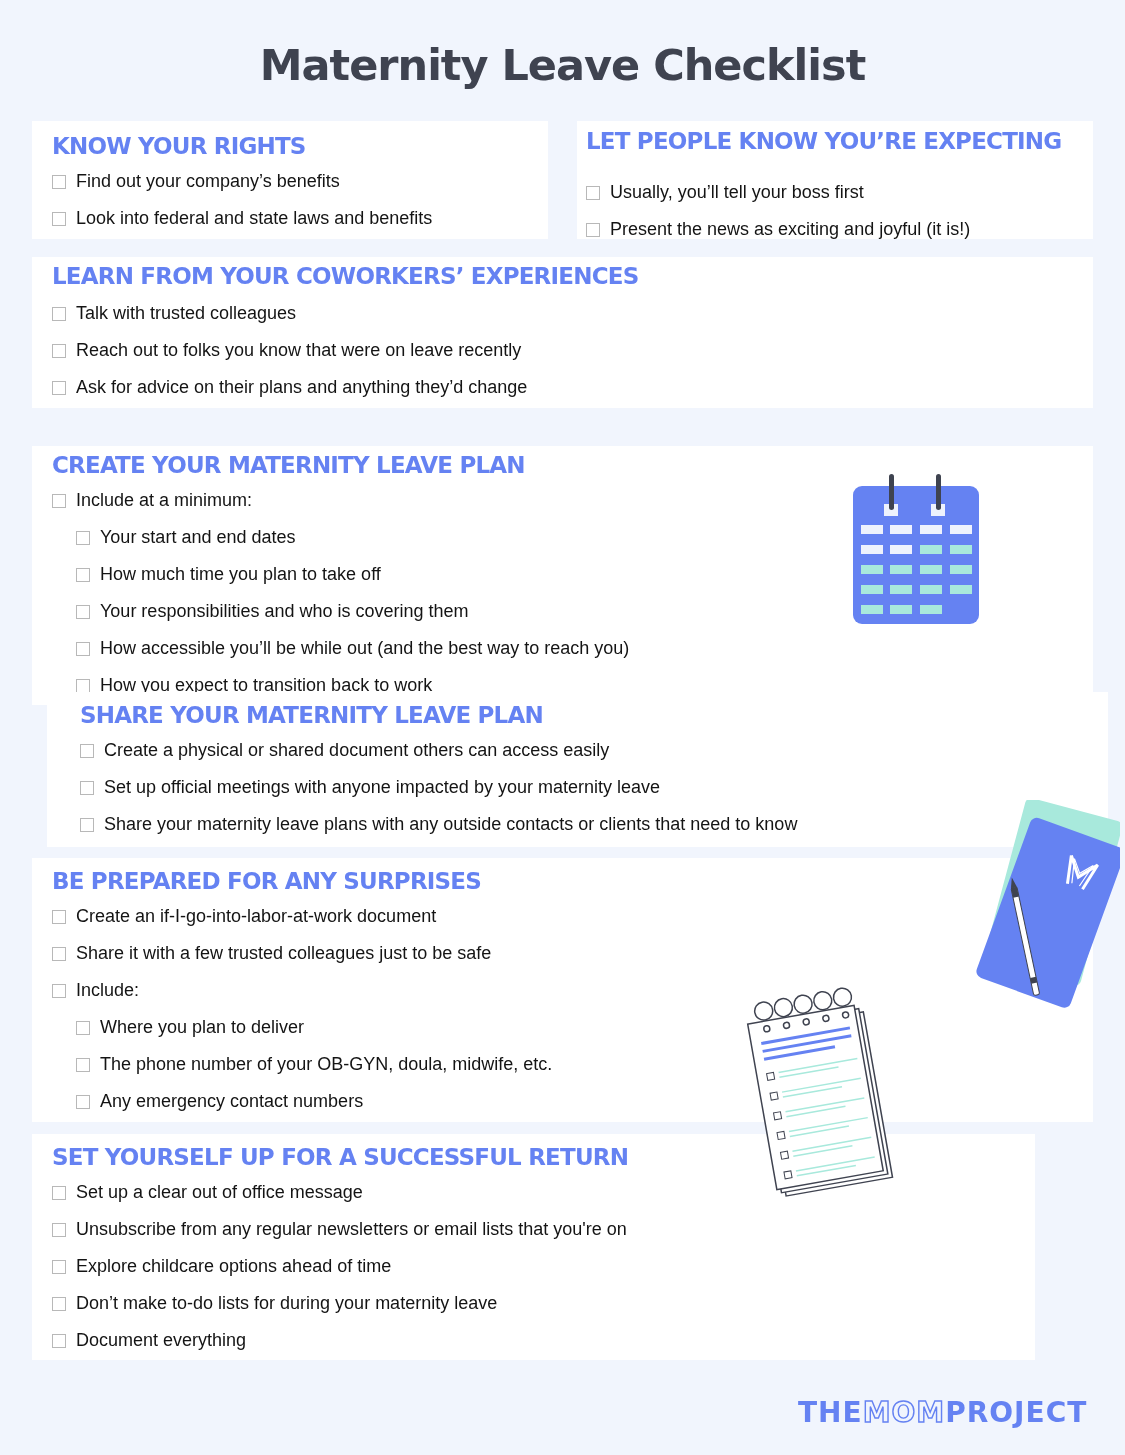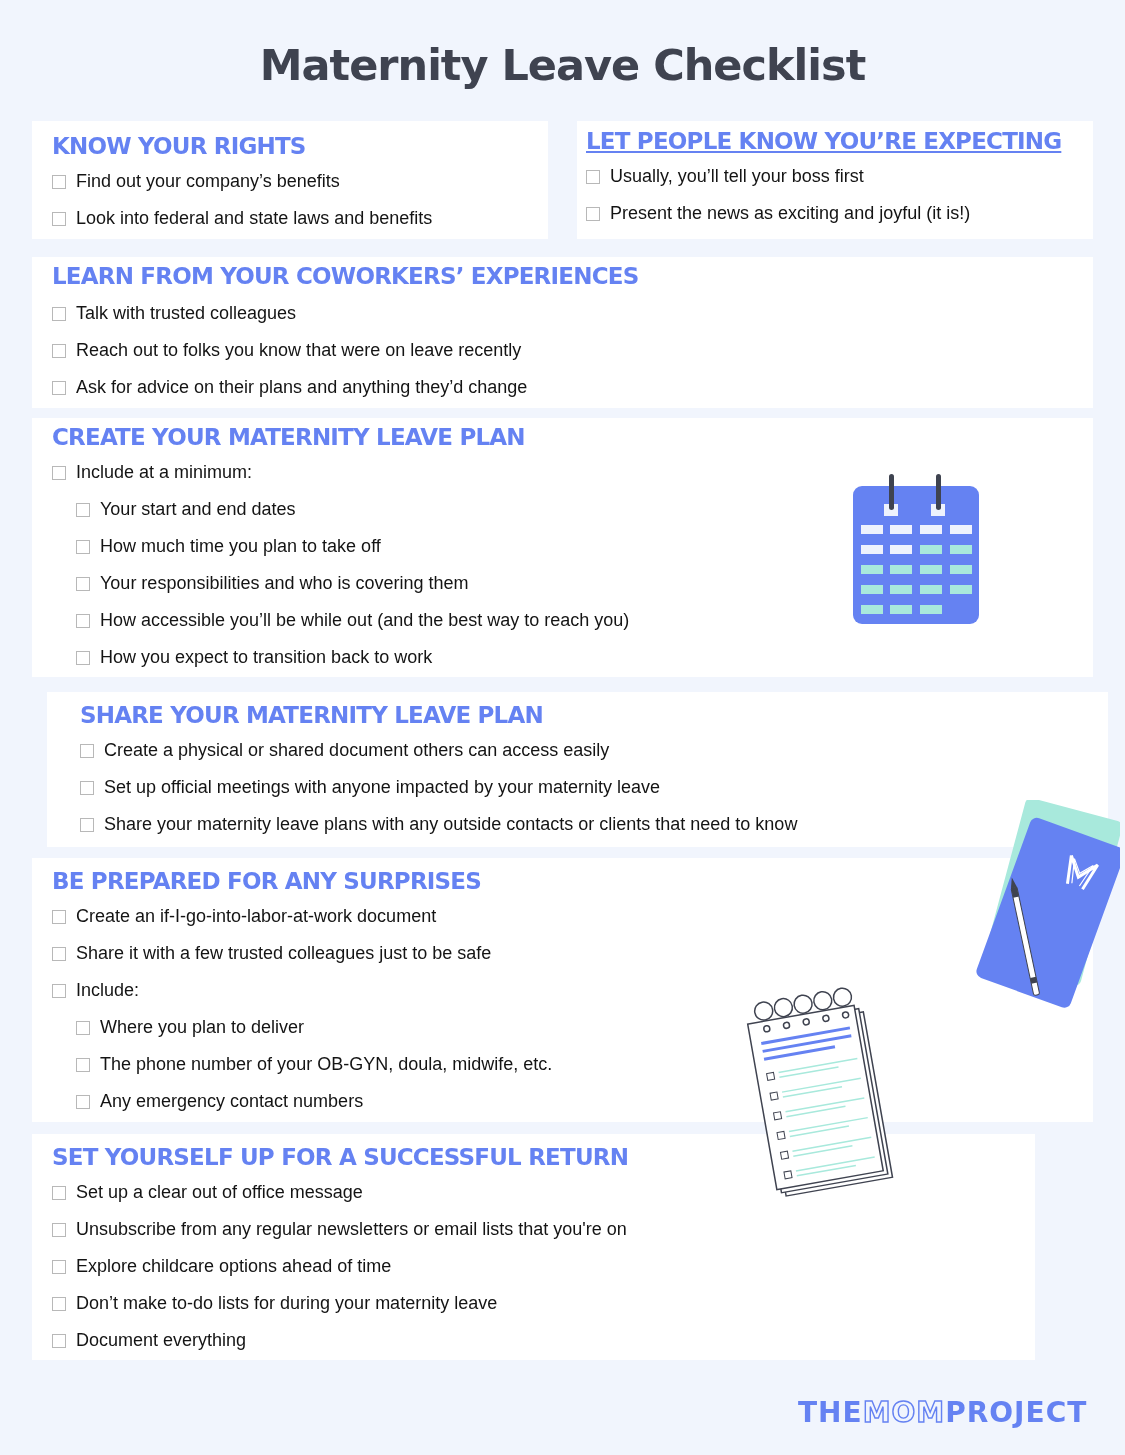--- a/index.html
+++ b/index.html
@@ -64,21 +64,21 @@
       <span class="cb"></span>
       <span>Find out your company’s benefits</span>
     </div>
   <div class="item">
       <span class="cb"></span>
       <span>Look into federal and state laws and benefits</span>
     </div>
 </div>
 
 <div class="box" style="left:577px; top:121px; width:516px; height:118px; padding:5px 0 0 9px;">
-  <h2 style="margin-bottom:2px;text-decoration:underline;">LET PEOPLE KNOW YOU’RE EXPECTING</h2>
+  <h2 style="margin-bottom:18px;">LET PEOPLE KNOW YOU’RE EXPECTING</h2>
   <div class="item">
       <span class="cb"></span>
       <span>Usually, you’ll tell your boss first</span>
     </div>
   <div class="item">
       <span class="cb"></span>
       <span>Present the news as exciting and joyful (it is!)</span>
     </div>
 </div>
 
@@ -91,21 +91,21 @@
   <div class="item">
       <span class="cb"></span>
       <span>Reach out to folks you know that were on leave recently</span>
     </div>
   <div class="item">
       <span class="cb"></span>
       <span>Ask for advice on their plans and anything they’d change</span>
     </div>
 </div>
 
-<div class="box" style="left:32px; top:418px; width:1061px; height:259px; padding:4px 0 0 20px;">
+<div class="box" style="left:32px; top:446px; width:1061px; height:259px; padding:4px 0 0 20px;">
   <h2 style="margin-bottom:2px;">CREATE YOUR MATERNITY LEAVE PLAN</h2>
   <div class="item">
       <span class="cb"></span>
       <span>Include at a minimum:</span>
     </div>
   <div class="item sub">
       <span class="cb"></span>
       <span>Your start and end dates</span>
     </div>
   <div class="item sub">

